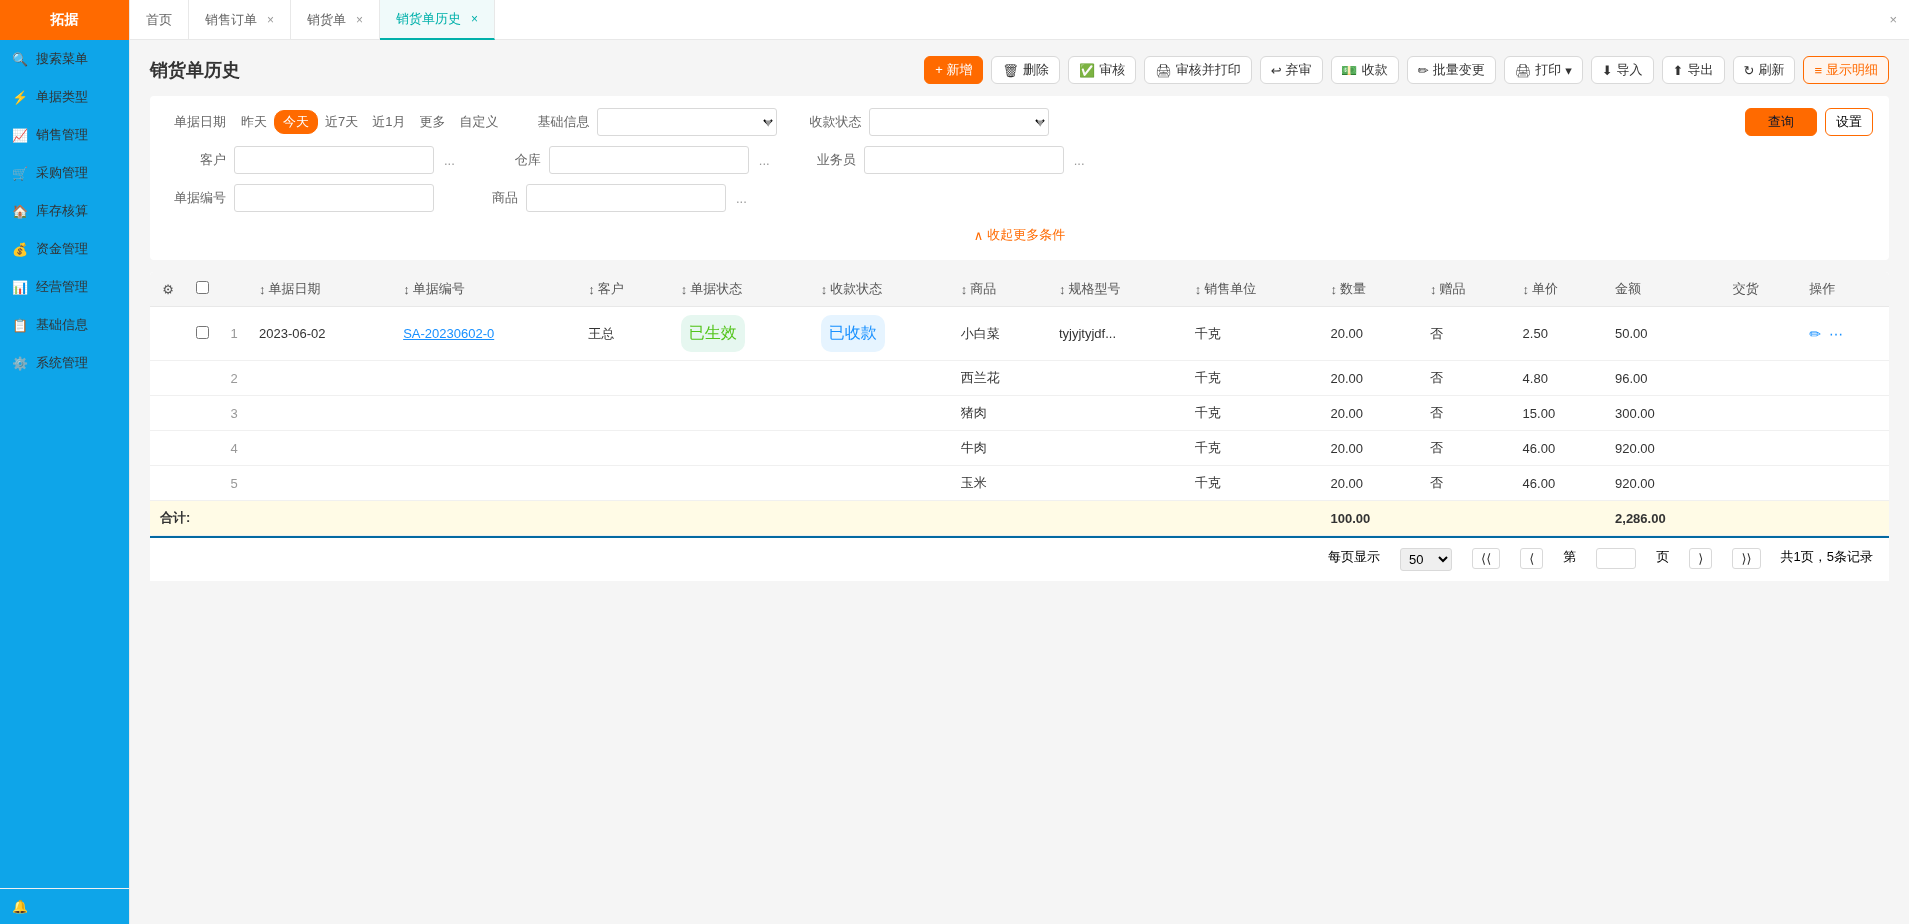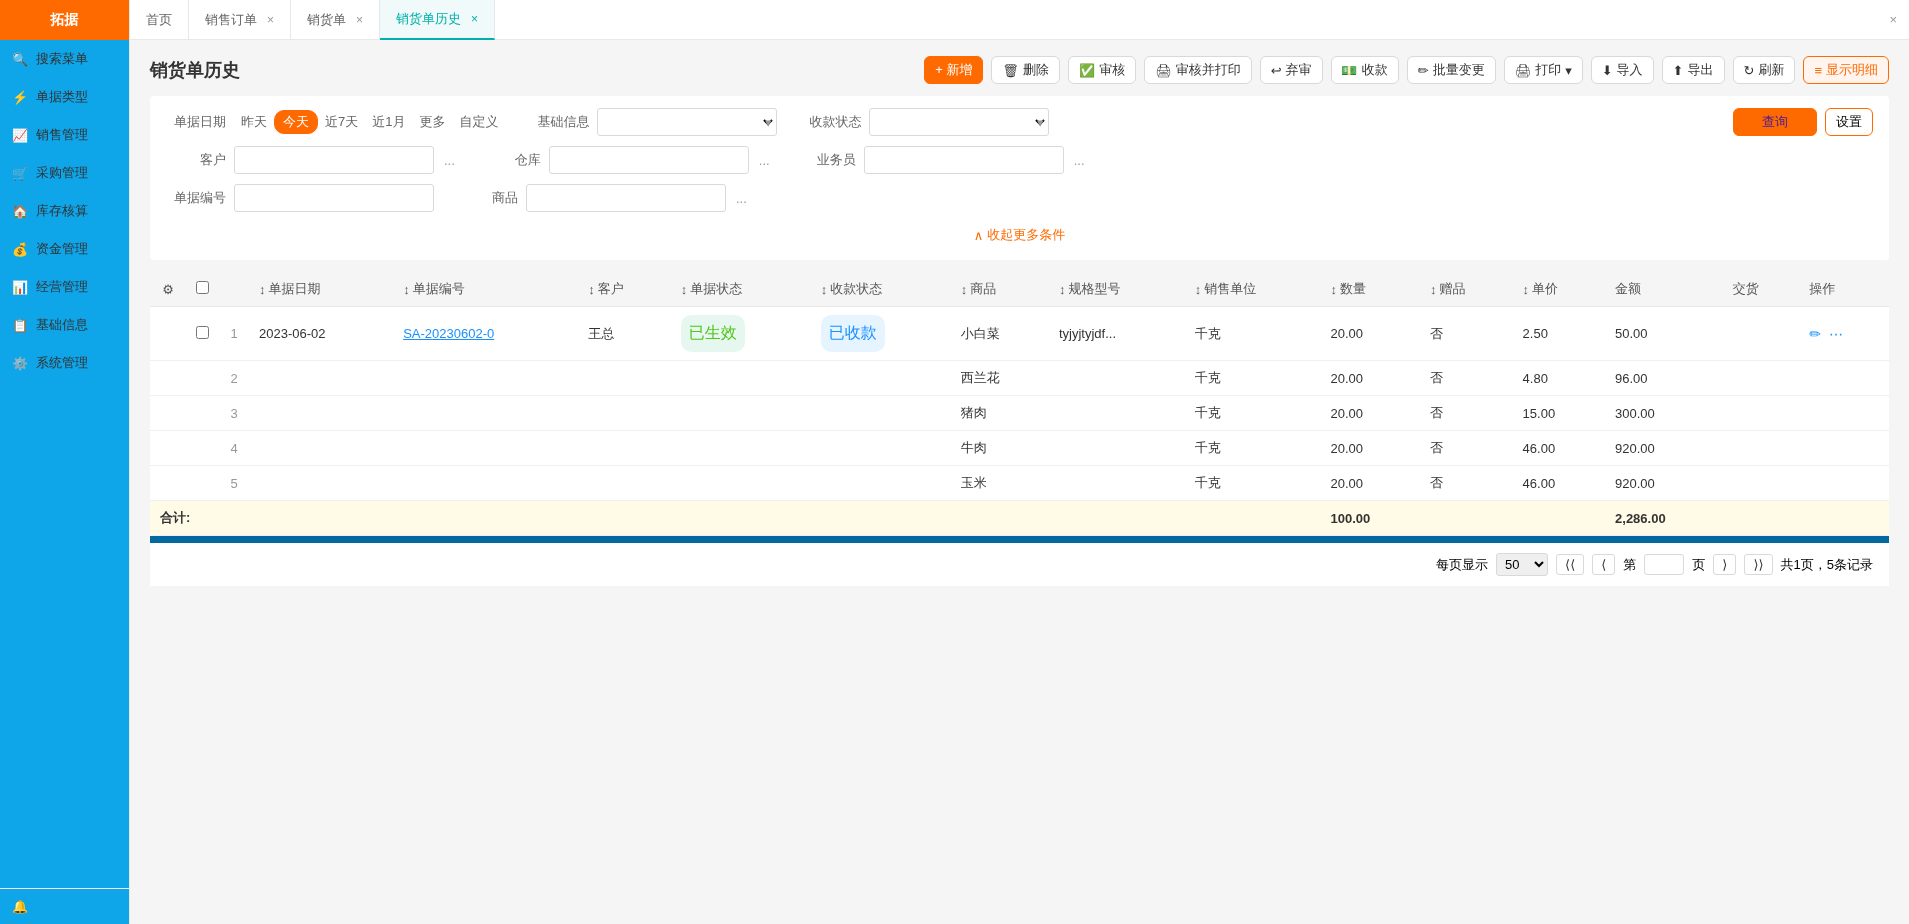--- a/index.html
+++ b/index.html
@@ -58,21 +58,21 @@
     .badge-active { background: #e6f7f0; color: #52c41a; }
     .badge-paid { background: #e6f4ff; color: #1890ff; }
     .link-text { color: #1890ff; cursor: pointer; text-decoration: underline; }
     .action-icons { display: flex; gap: 8px; }
     .action-icon { color: #1890ff; cursor: pointer; font-size: 14px; }
 
     
     .summary-row td { background: #fffbe6; font-weight: bold; }
 
     
-    .pagination-bar { display: flex; align-items: center; justify-content: flex-end; padding: 10px 16px; background: #fff; border-top: 7px solid #0369a1; gap: 8px; }
+    .pagination-bar { display: flex; align-items: flex-start; justify-content: flex-end; padding: 10px 16px; background: #fff; border-top: 2px solid #0369a1; gap: 20px; }
     .pagination-btn { padding: 2px 8px; border: 1px solid #d9d9d9; background: #fff; border-radius: 3px; cursor: pointer; color: #333; }
     .pagination-btn:disabled { color: #ccc; cursor: not-allowed; }
     .page-input { width: 40px; border: 1px solid #d9d9d9; border-radius: 3px; text-align: center; padding: 2px 4px; }
     .per-page-select { border: 1px solid #d9d9d9; border-radius: 3px; padding: 2px 4px; }
   </style>
 </head>
 <body>
 
 <div class="sidebar">
   <div class="sidebar-logo">拓据</div>
@@ -216,21 +216,21 @@
           </div>
         </div>
         <div class="filter-item">
           <span class="filter-label">收款状态</span>
           <div style="position:relative; display:inline-flex; align-items:center; min-width:180px;">
             <select class="filter-select" style="width:180px;"></select>
             <span style="position:absolute;right:6px;color:#999;">▾</span>
           </div>
         </div>
         <div style="display:flex; gap:8px; margin-left:auto;">
-          <button class="toolbar-btn btn-primary" style="background:#ff6a00; color:#4c1d95; border-color:#ff6a00; padding:4px 28px;font-family:Liberation Serif, serif;">查询</button>
+          <button class="toolbar-btn btn-primary" style="background:#ff6a00; color:#0f172a; border-color:#ff6a00; padding:4px 22px;font-family:Liberation Serif, serif;">查询</button>
           <button class="toolbar-btn" style="border-color:#ff6a00; color:#000000;font-family:Liberation Serif, serif;">设置</button>
         </div>
       </div>
 
 
       <div class="filter-row">
         <div class="filter-item">
           <span class="filter-label">客户</span>
           <input class="filter-input" style="min-width: 200px;">
           <button class="dots-btn">...</button>

